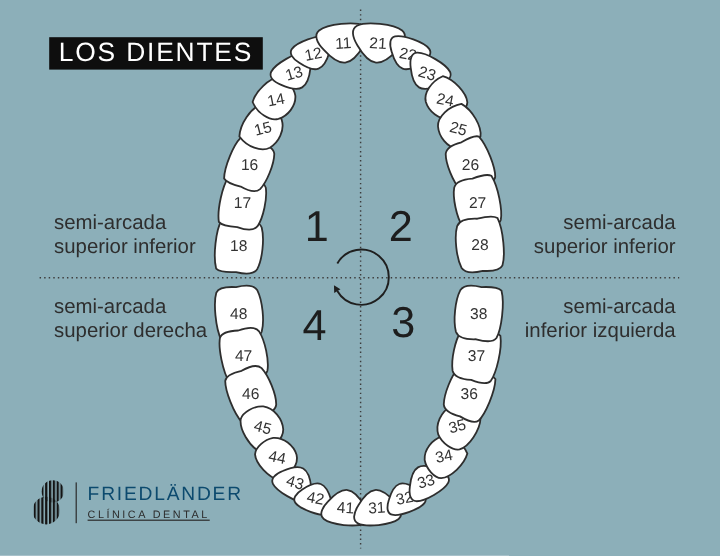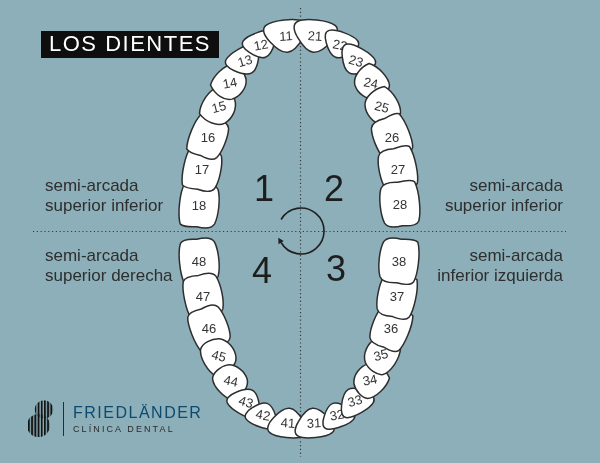--- a/index.html
+++ b/index.html
@@ -19,21 +19,21 @@
     padding:1px 8px 2px;margin-bottom:3px;white-space:nowrap;}
   .quad{position:absolute;transform:translate(-50%,-50%);font-size:36px;font-weight:300;
     color:#1d1d1d;line-height:1;}
   .label{position:absolute;font-size:17px;line-height:20px;color:var(--ink);
     font-weight:400;white-space:nowrap;}
   .label span{display:block;}
   .label-si,.label-ii{text-align:right;}
   .logo{position:absolute;left:28px;top:400px;display:flex;align-items:center;}
   .logo-divider{width:1px;height:34px;background:#2b2b2b;margin:0 9px;}
   .logo-name{font-size:16px;font-weight:500;letter-spacing:1.5px;color:#0c4a6e;line-height:1.1;}
-  .logo-sub{font-size:9px;font-weight:400;letter-spacing:2.1px;color:#2b2b2b;margin-top:3px;}
+  .logo-sub{font-size:9px;font-weight:400;letter-spacing:2.1px;color:#2b2b2b;margin-top:3px;text-decoration:underline;}
 </style>
 </head>
 <body>
 
 <div class="canvas">
 
   <svg class="scene" width="600" height="463" viewBox="0 0 600 463">
     <line x1="300.5" y1="8" x2="300.5" y2="457" stroke="var(--dash)" stroke-width="1.2" stroke-dasharray="1.2 2.6"></line>
     <line x1="33" y1="231.5" x2="566" y2="231.5" stroke="var(--dash)" stroke-width="1.2" stroke-dasharray="1.2 2.6"></line>
     <path d="M 281.1 219.5 A 23 23 0 1 1 281.1 242.5" fill="none" stroke="#1f1f1f" stroke-width="1.6"></path>

